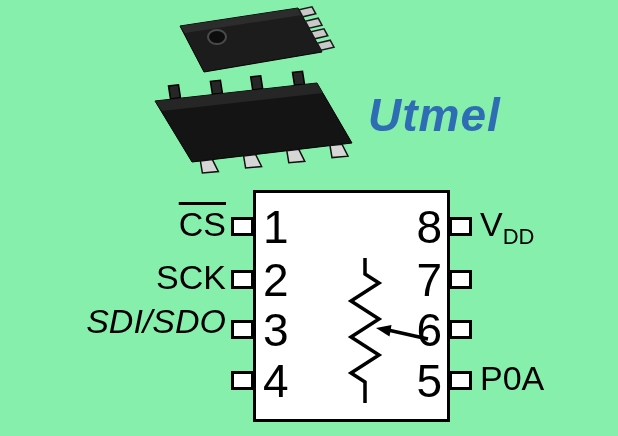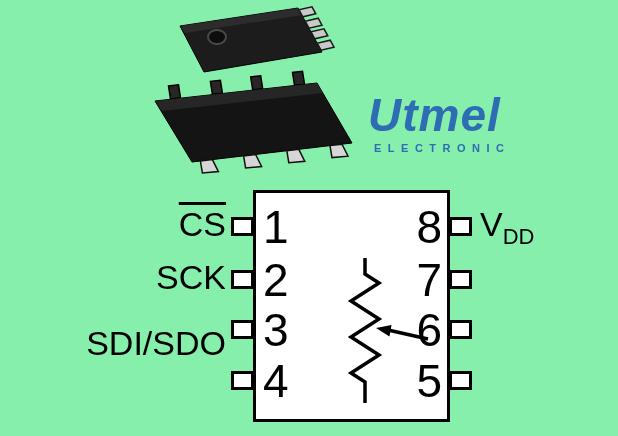--- a/index.html
+++ b/index.html
@@ -24,21 +24,21 @@
   .pin-sq.r0{top:29px;} .pin-sq.r1{top:82px;} .pin-sq.r2{top:132px;} .pin-sq.r3{top:183px;}
 
   .pin-num{position:absolute;font-size:46px;line-height:1;color:#000;}
   .pin-num.left{left:263px;}
   .pin-num.right{left:392px;width:50px;text-align:right;}
   .pin-num.r0{top:16px;} .pin-num.r1{top:69px;} .pin-num.r2{top:119px;} .pin-num.r3{top:170px;}
 
   .pin-label{position:absolute;font-size:34px;line-height:1.05;color:#000;white-space:nowrap;text-align:right;}
   .pin-label.left{right:392px;text-align:right;}
   .pin-label.right{left:480px;}
-  .pin-label.r0{top:19px;} .pin-label.r1{top:72px;} .pin-label.r2{top:138px;} .pin-label.r3{top:173px;}
+  .pin-label.r0{top:19px;} .pin-label.r1{top:72px;} .pin-label.r2{top:116px;font-style:italic;} .pin-label.r3{top:173px;}
   .pin-label sub{font-size:22px;line-height:1;}
   [data-overline="true"]{text-decoration:overline;text-decoration-thickness:2.5px;}
 
   .pot{position:absolute;left:330px;top:60px;}
 </style>
 </head>
 <body>
 
 <div class="page">
 
@@ -64,21 +64,20 @@
       <ellipse cx="107" cy="37" rx="9" ry="7" fill="#0d0d0d" stroke="#4a4a4a" stroke-width="2"></ellipse>
       <polygon points="189,9.8 192.8,16.8 205.8,13.8 202,6.8" fill="#c9c9c9" stroke="#1a1a1a" stroke-width="1.5"></polygon>
       <polygon points="195.2,21.2 199,28.2 212,25.2 208.2,18.2" fill="#c9c9c9" stroke="#1a1a1a" stroke-width="1.5"></polygon>
       <polygon points="201,31.8 204.8,38.8 217.8,35.8 214,28.8" fill="#c9c9c9" stroke="#1a1a1a" stroke-width="1.5"></polygon>
       <polygon points="207.2,43.2 211,50.2 224,47.2 220.2,40.2" fill="#c9c9c9" stroke="#1a1a1a" stroke-width="1.5"></polygon>
     </g>
   </svg>
 
   <div class="logo">
     <div class="logo-name">Utmel</div>
-    <div class="logo-sub">ELECTRONIC</div>
   </div>
 
   <div class="diagram">
     <div class="ic-box"></div>
 
     <svg class="pot" width="110" height="165" viewBox="0 0 110 165">
       <path d="M35,10 L35,26 L49,35 L21,53 L49,71 L21,89 L49,107 L21,125 L35,134 L35,155" fill="none" stroke="#000" stroke-width="3.5"></path>
       <line x1="98" y1="91" x2="58" y2="82" stroke="#000" stroke-width="3.5"></line>
       <polygon points="46,80 61.5,77 59.5,88.5" fill="#000"></polygon>
     </svg>
@@ -101,15 +100,16 @@
     <div class="pin-num right r0">8</div>
     <div class="pin-num right r1">7</div>
     <div class="pin-num right r2">6</div>
     <div class="pin-num right r3">5</div>
 
     <div class="pin-label left r1"><span data-overline="false">SCK</span><sub></sub></div>
     <div class="pin-label left r0"><span data-overline="true">CS</span><sub></sub></div>
     <div class="pin-label left r2"><span data-overline="false">SDI/SDO</span><sub></sub></div>
 
     <div class="pin-label right r0"><span data-overline="false">V</span><sub>DD</sub></div>
+    <div class="pin-label right r3"><span data-overline="false">P0A</span><sub></sub></div>
   </div>
 
 </div>
 
 </body></html>

